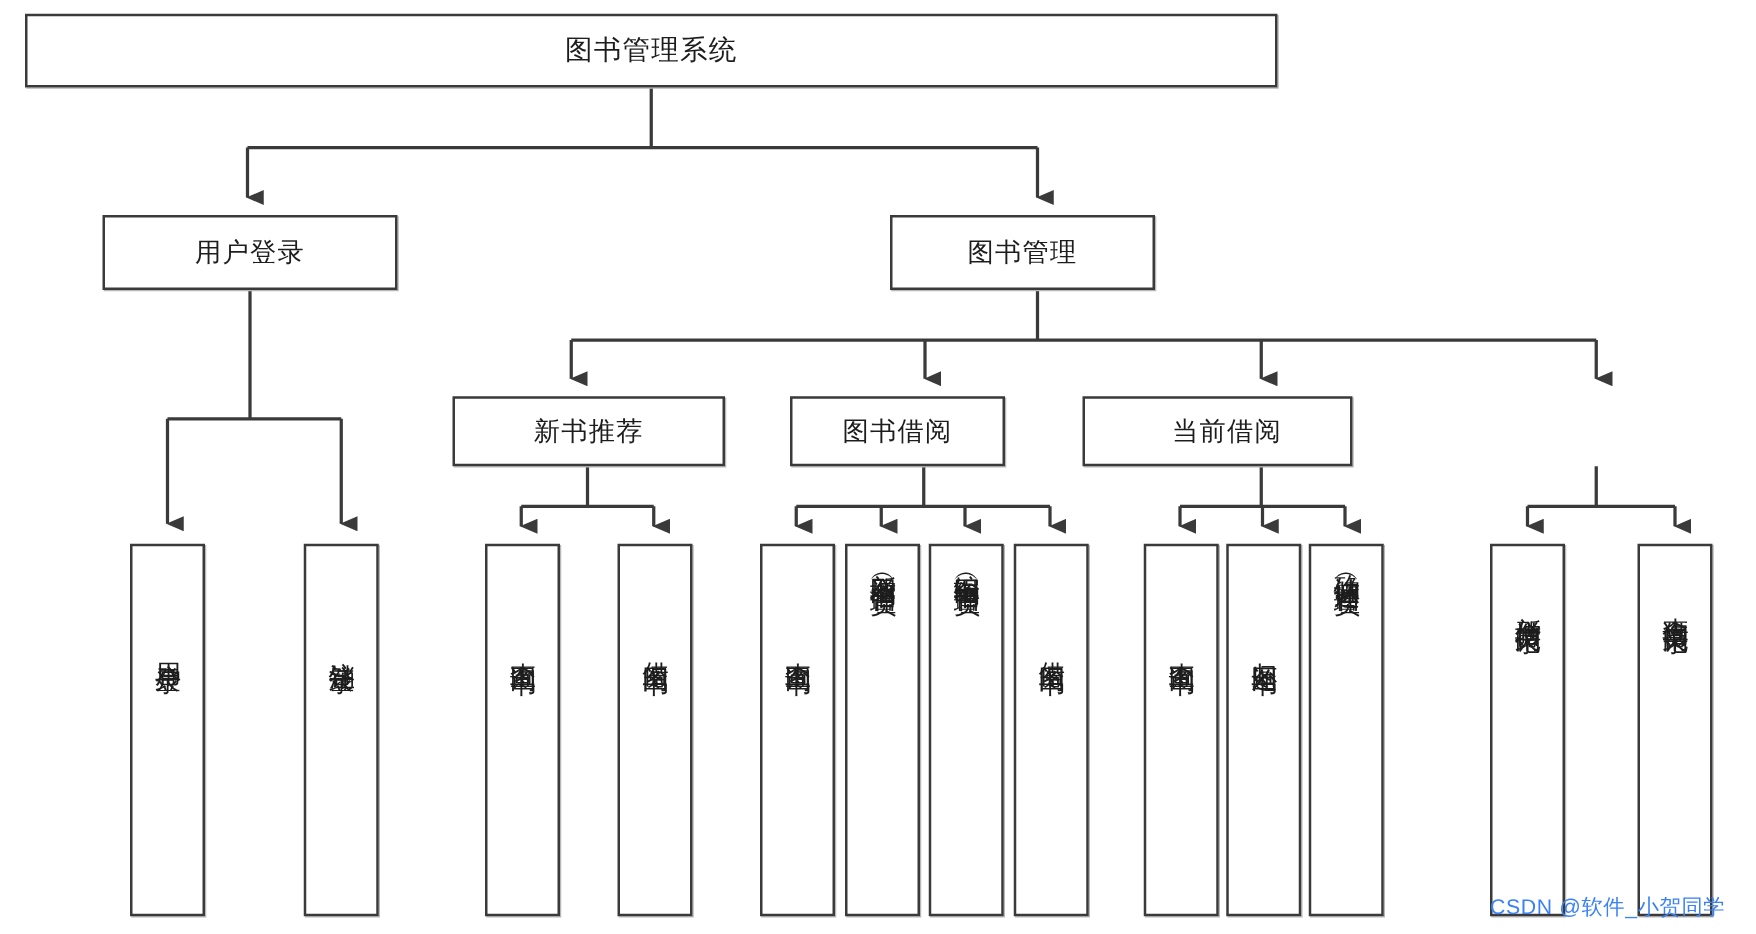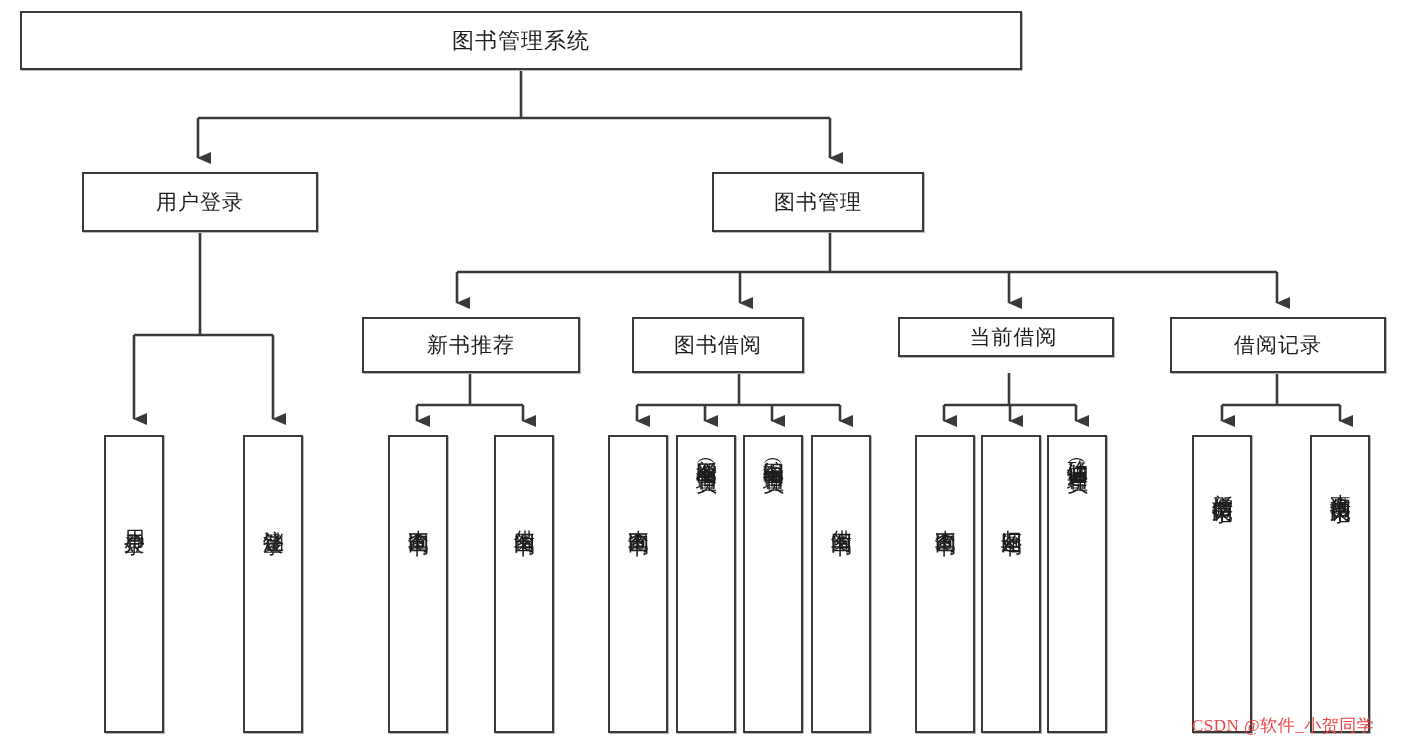--- a/index.html
+++ b/index.html
@@ -62,24 +62,24 @@
     font-size: 21px;
     letter-spacing: 2px;
     line-height: 1;
     display: block;
   }
   #watermark {
     position: absolute;
     left: 1192px;
     top: 714px;
     font-size: 17px;
-    color: #ef4444;
+    color: #3b82f6;
     letter-spacing: 0.5px;
     white-space: nowrap;
-    font-family: Liberation Serif, serif;
+    font-family: Liberation Sans, sans-serif;
   }
 </style>
 </head>
 <body>
 
 <div id="canvas">
 
   <svg class="wires" viewBox="0 0 1405 747">
     <defs>
       <marker id="arrow" viewBox="0 0 12 14" refX="6" refY="13" markerWidth="12" markerHeight="14" orient="auto-start-reverse" markerUnits="userSpaceOnUse">
@@ -143,27 +143,24 @@
   </div>
 
   <div class="node horiz" style="left:362px; top:317px; width:218px; height:56px;">
     <span class="label">新书推荐</span>
   </div>
 
   <div class="node horiz" style="left:632px; top:317px; width:172px; height:56px;">
     <span class="label">图书借阅</span>
   </div>
 
-  <div class="node horiz" style="left:898px; top:317px; width:216px; height:40px;padding-left:15px;">
+  <div class="node horiz" style="left:866px; top:317px; width:216px; height:56px;padding-left:15px;">
     <span class="label">当前借阅</span>
   </div>
 
-  <div class="node horiz" style="left:1170px; top:317px; width:216px; height:56px;">
-    <span class="label">借阅记录</span>
-  </div>
 
   <div class="node vert" style="left:104px; top:435px; width:60px; height:298px; padding-top:76px;">
     <span class="label">用户登录</span>
   </div>
 
   <div class="node vert" style="left:243px; top:435px; width:60px; height:298px; padding-top:76px;">
     <span class="label">注销登录</span>
   </div>
 
   <div class="node vert" style="left:388px; top:435px; width:60px; height:298px; padding-top:76px;">

